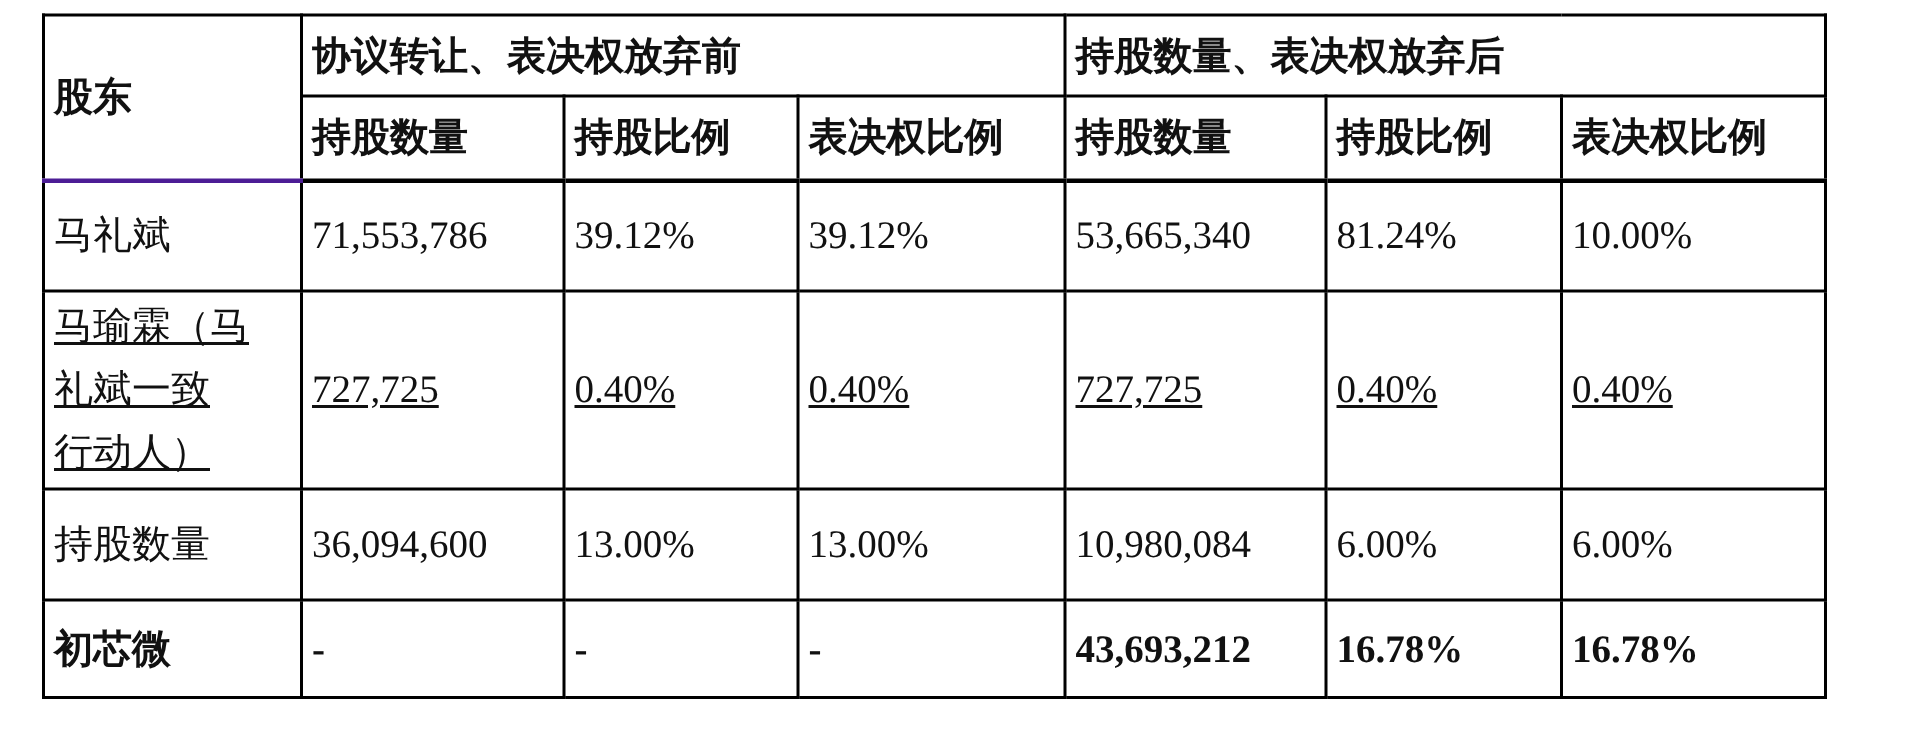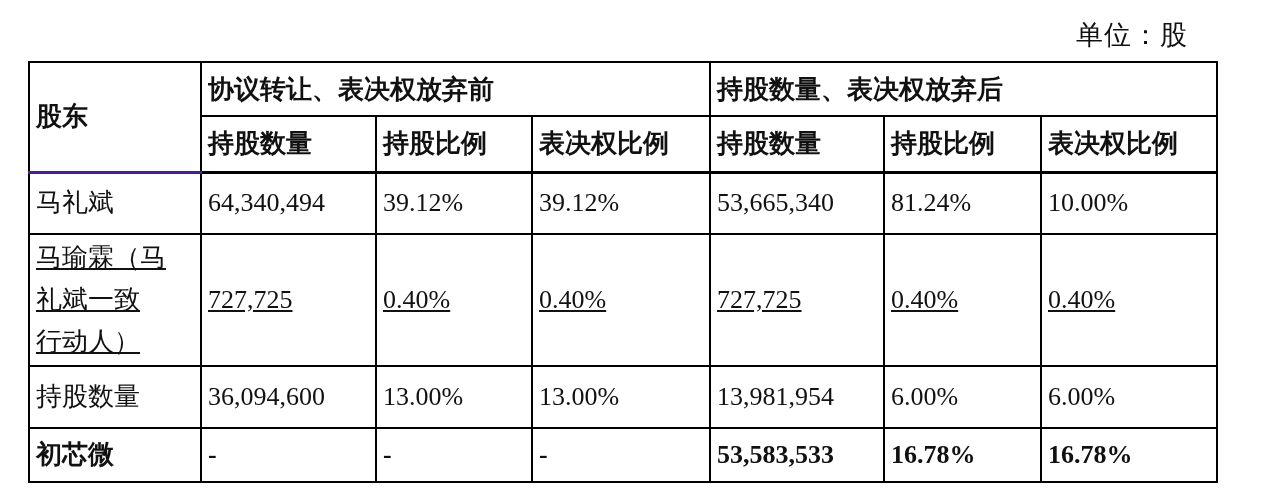--- a/index.html
+++ b/index.html
@@ -41,35 +41,34 @@
     vertical-align: middle;
     font-size: 26px;
     padding: 2px 6px;
     overflow: hidden;
   }
   thead th { font-weight: bold; }
   tr.group-header-row { height: 54px; }
   tr.group-header-row th.shareholder-head { border-bottom: 3px solid #4c1d95; }
   tr.subheader-row { height: 56px; }
   tr.subheader-row th { border-bottom: 3px solid #000000; }
-  tbody tr { height: 62px; }
+  tbody tr { height: 74px; }
   tbody tr.row-tall { height: 131px; text-decoration: underline; }
-  tbody tr.row-last { height: 54px; }
+  tbody tr.row-last { height: 65px; }
   td.name-cell {
     white-space: pre-line;
     line-height: 1.62;
   }
   tr.emphasis td { font-weight: bold; }
 </style>
 </head>
 <body>
 
 <div class="page">
 
-  <div class="unit-label">单位：股</div>
 
   <table class="shareholding">
     <colgroup>
       <col style="width:172px">
       <col style="width:175px">
       <col style="width:156px">
       <col style="width:178px">
       <col style="width:174px">
       <col style="width:157px">
       <col style="width:176px">
@@ -85,21 +84,21 @@
         <th>持股比例</th>
         <th>表决权比例</th>
         <th>持股数量</th>
         <th>持股比例</th>
         <th>表决权比例</th>
       </tr>
     </thead>
     <tbody>
       <tr>
         <td class="name-cell">马礼斌</td>
-        <td>64,340,494</td>
+        <td>71,553,786</td>
         <td>39.12%</td>
         <td>39.12%</td>
         <td>53,665,340</td>
         <td>81.24%</td>
         <td>10.00%</td>
       </tr>
       <tr class="row-tall">
         <td class="name-cell">马瑜霖（马
 礼斌一致
 行动人）</td>
@@ -108,29 +107,29 @@
         <td>0.40%</td>
         <td>727,725</td>
         <td>0.40%</td>
         <td>0.40%</td>
       </tr>
       <tr>
         <td class="name-cell">持股数量</td>
         <td>36,094,600</td>
         <td>13.00%</td>
         <td>13.00%</td>
-        <td>13,981,954</td>
+        <td>10,980,084</td>
         <td>6.00%</td>
         <td>6.00%</td>
       </tr>
       <tr class="emphasis row-last">
         <td class="name-cell">初芯微</td>
         <td>-</td>
         <td>-</td>
         <td>-</td>
-        <td>53,583,533</td>
+        <td>43,693,212</td>
         <td>16.78%</td>
         <td>16.78%</td>
       </tr>
     </tbody>
   </table>
 
 </div>
 
 </body></html>

